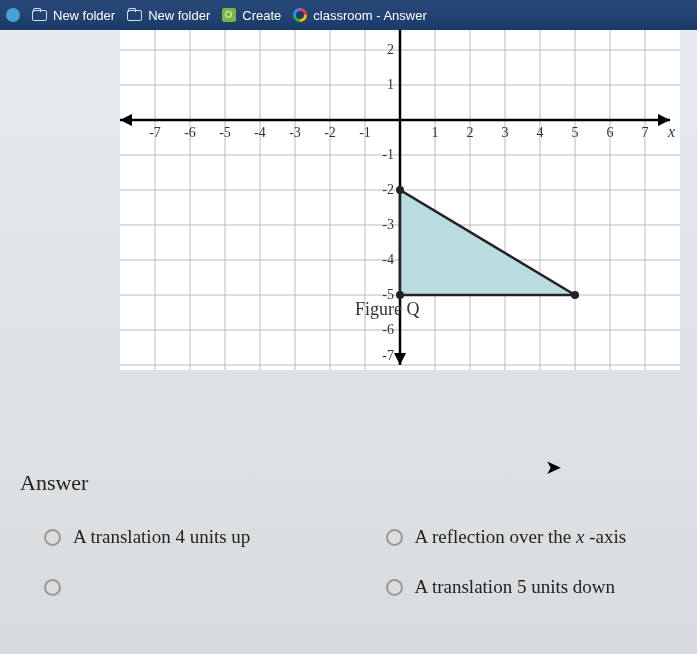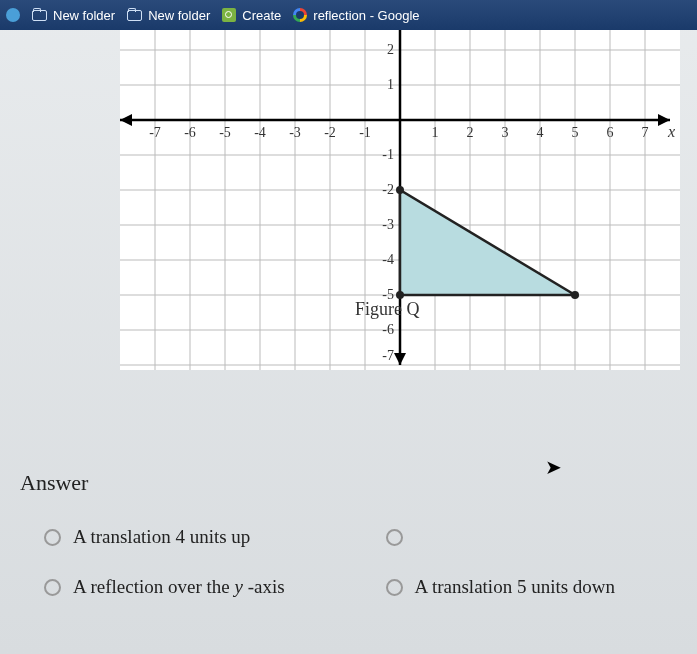--- a/index.html
+++ b/index.html
@@ -117,21 +117,21 @@
   <div class="bookmark-item">
     <span class="fav-folder"></span>
     <span>New folder</span>
   </div>
   <div class="bookmark-item">
     <span class="fav-classes"></span>
     <span>Create</span>
   </div>
   <div class="bookmark-item">
     <span class="fav-google"></span>
-    <span>reflection - Google</span>
+    <span>classroom - Answer</span>
   </div>
 </div>
 
 <div class="graph-area">
   <svg width="560" height="340" viewBox="0 0 560 340">
 
     <g stroke="#bbb" stroke-width="1">
 
       <line x1="35" y1="0" x2="35" y2="340"></line>
         <line x1="70" y1="0" x2="70" y2="340"></line>
@@ -208,25 +208,25 @@
 
 <div class="answer-section">
   <div class="answer-heading">Answer</div>
   <div class="options">
     <div class="option">
       <span class="radio"></span>
       <span>A translation 4 units up</span>
     </div>
     <div class="option">
       <span class="radio"></span>
-    </div>
-    <div class="option">
-      <span class="radio"></span>
       <span>
-        <span>A reflection over the </span><span class="italic">y</span><span> -axis</span>
+        <span>A reflection over the </span><span class="italic">x</span><span> -axis</span>
       </span>
     </div>
     <div class="option">
       <span class="radio"></span>
+    </div>
+    <div class="option">
+      <span class="radio"></span>
       <span>A translation 5 units down</span>
     </div>
   </div>
 </div>
 
 </body></html>

